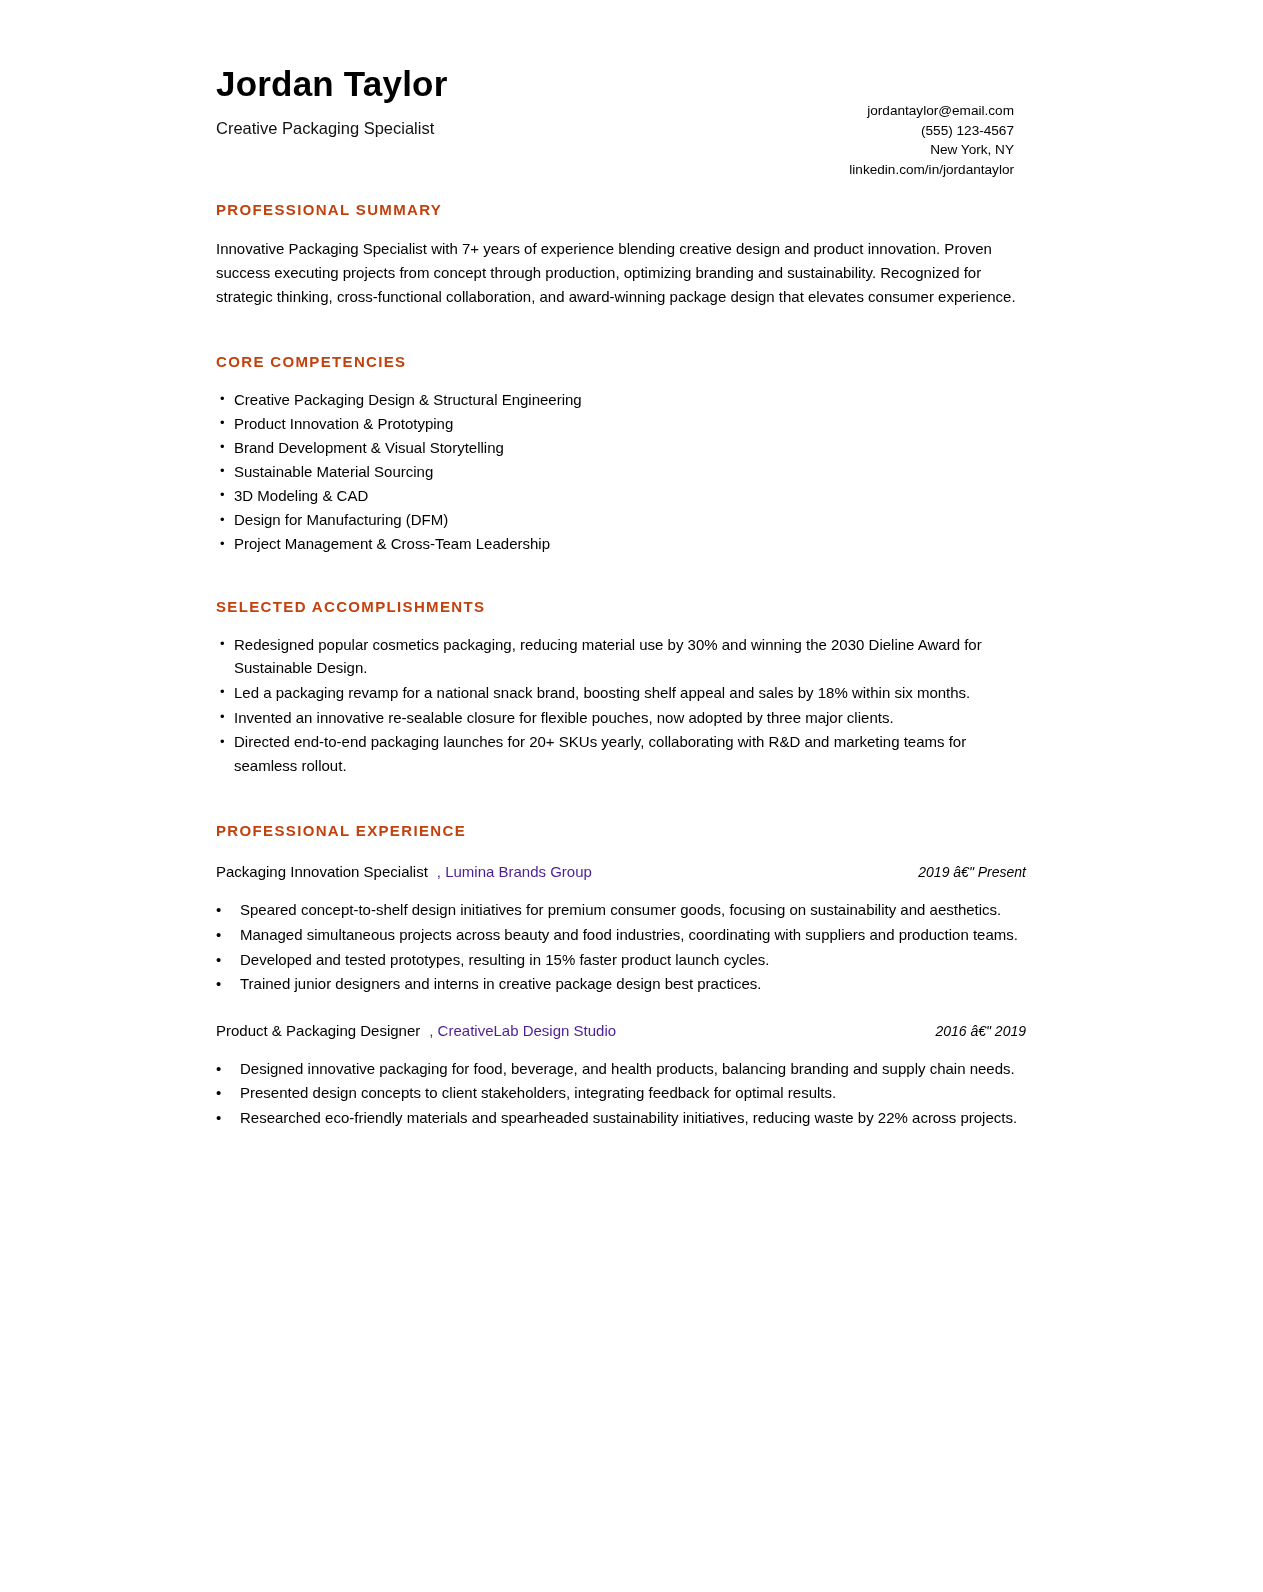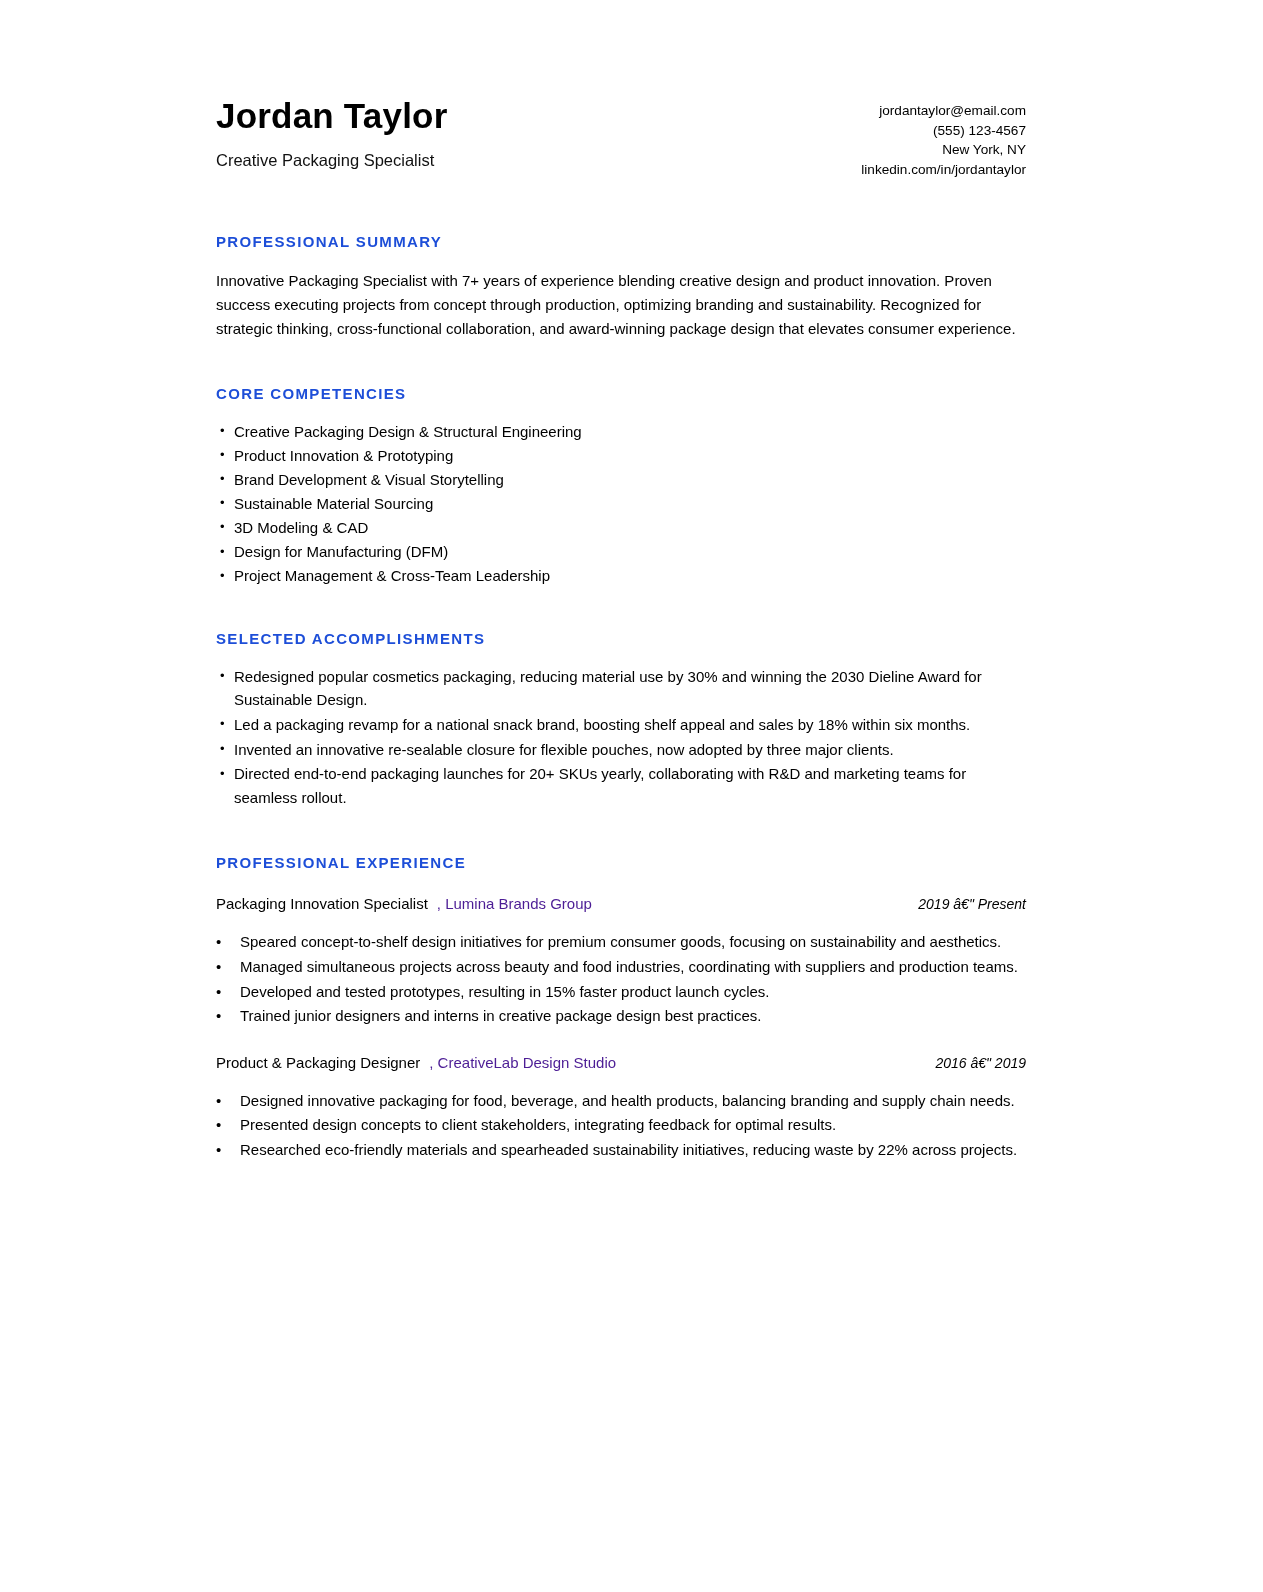--- a/index.html
+++ b/index.html
@@ -24,21 +24,21 @@
   .content {
     position: absolute;
     left: 216px;
     top: 0;
     width: 810px;
   }
 
   
   .header {
     position: relative;
-    padding-top: 96px;
+    padding-top: 64px;
     min-height: 92px;
   }
   .identity {
     width: 520px;
   }
   .name {
     font-size: 35px;
     font-weight: bold;
     letter-spacing: 0.2px;
     line-height: 1.12;
@@ -47,38 +47,38 @@
   }
   .subtitle {
     font-size: 16.5px;
     font-weight: normal;
     line-height: 1.2;
     margin: 16px 0 0 0;
     color: #111;
   }
   .contact {
     position: absolute;
-    right: 0;
+    right: 12px;
     top: 101px;
     text-align: right;
     font-size: 13.6px;
     line-height: 19.5px;
     color: #000;
   }
   .contact div { white-space: nowrap; }
 
   
   .section { margin-top: 0; }
   .section-heading {
     font-size: 15px;
     font-weight: bold;
     letter-spacing: 1.35px;
     text-transform: uppercase;
     margin: 0;
-    color: #1d4ed8;
+    color: #c2410c;
   }
   .sec-summary  { margin-top: 45px; }
   .sec-core     { margin-top: 43px; }
   .sec-accomp   { margin-top: 42px; }
   .sec-exp      { margin-top: 45px; }
   .sec-edu      { margin-top: 48px; }
 
   .summary-body {
     font-size: 15px;
     line-height: 24.2px;

